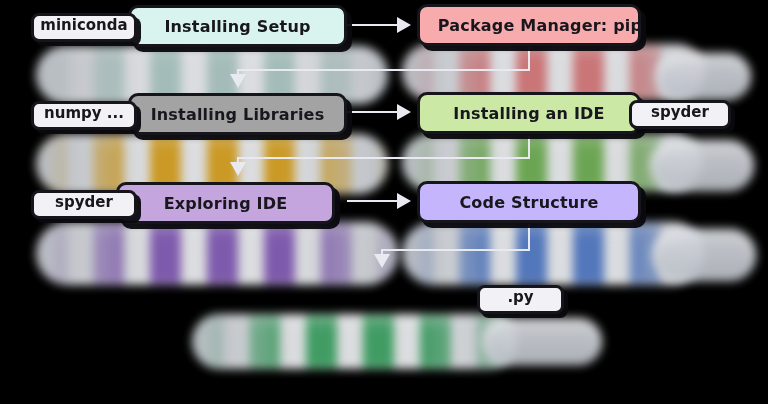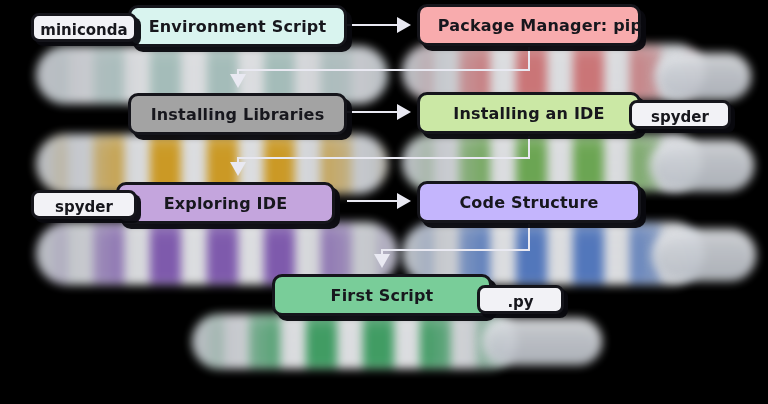--- a/index.html
+++ b/index.html
@@ -31,21 +31,21 @@
   .node{
     position:absolute;height:42px;border:3px solid #15151b;border-radius:10px;
     box-shadow:5px 5px 0 rgba(8,8,14,.95);
     display:flex;align-items:center;justify-content:center;box-sizing:border-box;z-index:3;
   }
   .node span{font-weight:bold;font-size:16px;color:#17171d;letter-spacing:.2px;white-space:nowrap;}
   
   .tag{
     position:absolute;height:29px;background:#f2f2f6;border:3px solid #15151b;border-radius:8px;
     box-shadow:4px 4px 0 rgba(8,8,14,.95);
-    display:flex;align-items:flex-end;justify-content:center;box-sizing:border-box;z-index:4;
+    display:flex;align-items:flex-start;justify-content:center;box-sizing:border-box;z-index:4;
   }
   .tag span{font-weight:bold;font-size:15px;color:#17171d;white-space:nowrap;}
 </style>
 </head>
 <body>
 
 <div class="canvas">
 
   <div class="blur blur-main" style="left:36px;top:46px;width:352px;height:58px;--tint:#b4cfcb"></div>
   <div class="blur blur-main" style="left:402px;top:44px;width:303px;height:56px;--tint:#de8082"></div>
@@ -70,43 +70,43 @@
     </defs>
     <path d="M347,25 H408" stroke="#e9e9f2" stroke-width="2" fill="none" marker-end="url(#ah)"></path>
     <path d="M347,112 H408" stroke="#e9e9f2" stroke-width="2" fill="none" marker-end="url(#ah)"></path>
     <path d="M347,201 H408" stroke="#e9e9f2" stroke-width="2" fill="none" marker-end="url(#ah)"></path>
     <path d="M529,47 V70 H238 V85" stroke="#e9e9f2" stroke-width="2" fill="none" marker-end="url(#ah)"></path>
     <path d="M529,136 V158 H238 V173" stroke="#e9e9f2" stroke-width="2" fill="none" marker-end="url(#ah)"></path>
     <path d="M529,224 V250 H382 V265" stroke="#e9e9f2" stroke-width="2" fill="none" marker-end="url(#ah)"></path>
   </svg>
 
   <div class="node" style="left: 128px; top: 5px; width: 219px; background: rgb(217, 244, 239);">
-    <span>Environment Script</span>
+    <span>Installing Setup</span>
   </div>
   <div class="node" style="left: 417px; top: 4px; width: 224px; background: rgb(248, 171, 173); padding-left: 22px;">
     <span>Package Manager: pip</span>
   </div>
   <div class="node" style="left: 128px; top: 93px; width: 219px; background: #a3a3a3;">
     <span>Installing Libraries</span>
   </div>
   <div class="node" style="left: 417px; top: 92px; width: 224px; background: rgb(203, 232, 165);">
     <span>Installing an IDE</span>
   </div>
   <div class="node" style="left: 116px; top: 182px; width: 219px; background: rgb(196, 165, 221);">
     <span>Exploring IDE</span>
   </div>
   <div class="node" style="left: 417px; top: 181px; width: 224px; background: #c4b5fd;">
     <span>Code Structure</span>
   </div>
-  <div class="node" style="left: 272px; top: 274px; width: 220px; background: rgb(121, 205, 153);">
-    <span>First Script</span>
-  </div>
 
   <div class="tag" style="left:31px;top:13px;width:106px">
     <span>miniconda</span>
+  </div>
+  <div class="tag" style="left:31px;top:101px;width:106px">
+    <span>numpy ...</span>
   </div>
   <div class="tag" style="left:629px;top:100px;width:102px">
     <span>spyder</span>
   </div>
   <div class="tag" style="left:31px;top:190px;width:106px">
     <span>spyder</span>
   </div>
   <div class="tag" style="left:477px;top:285px;width:87px">
     <span>.py</span>
   </div>

